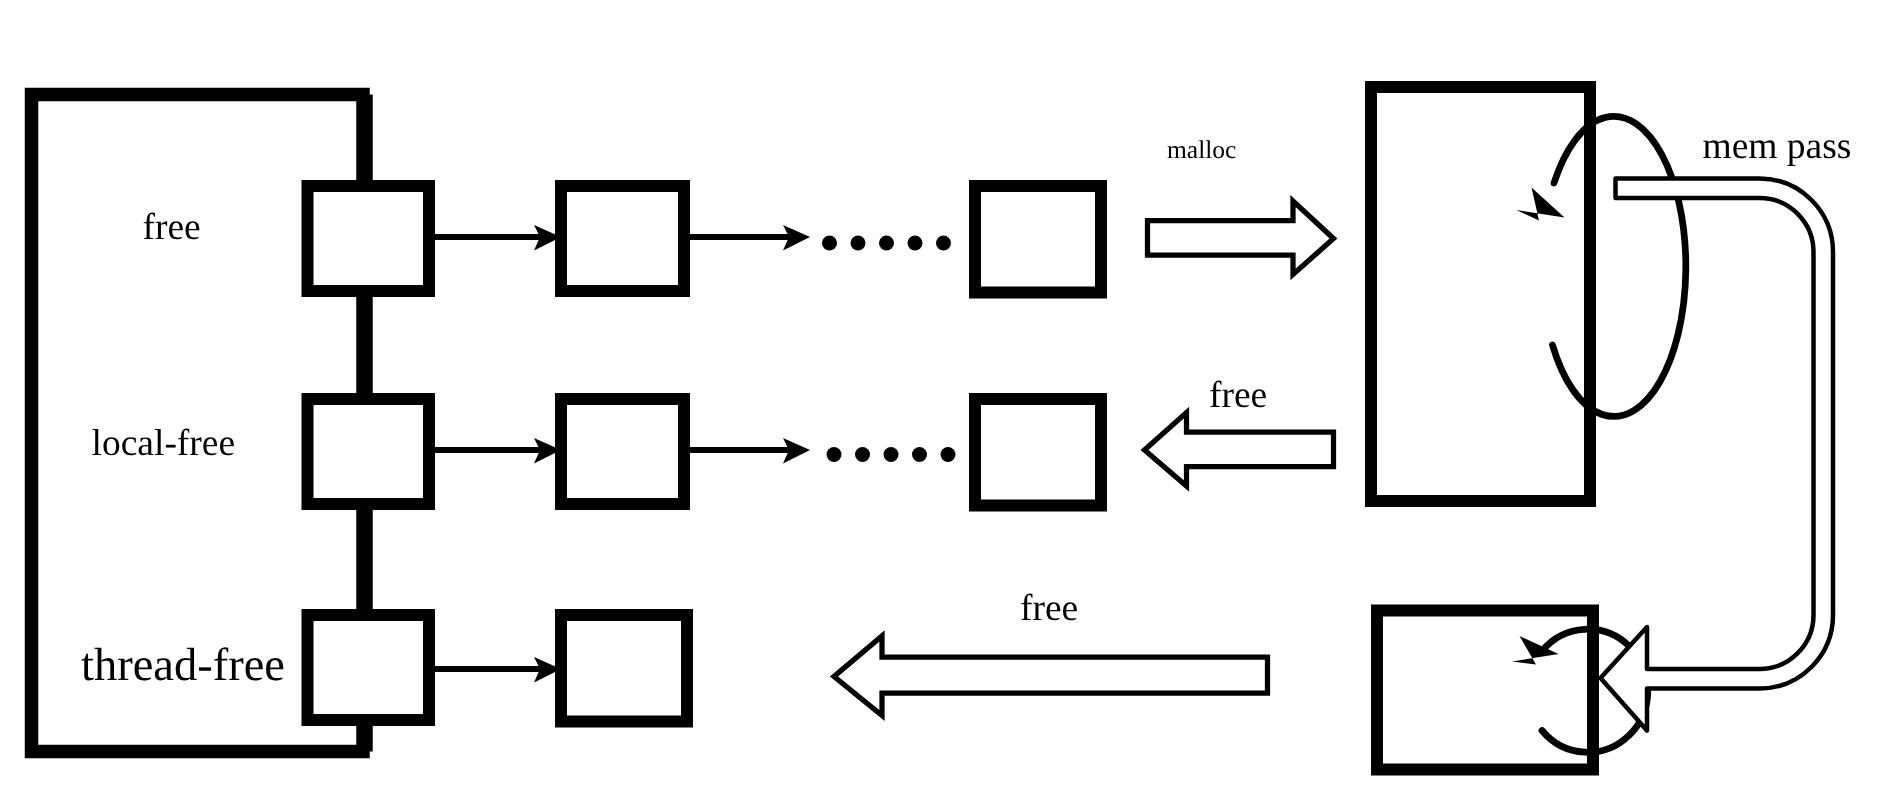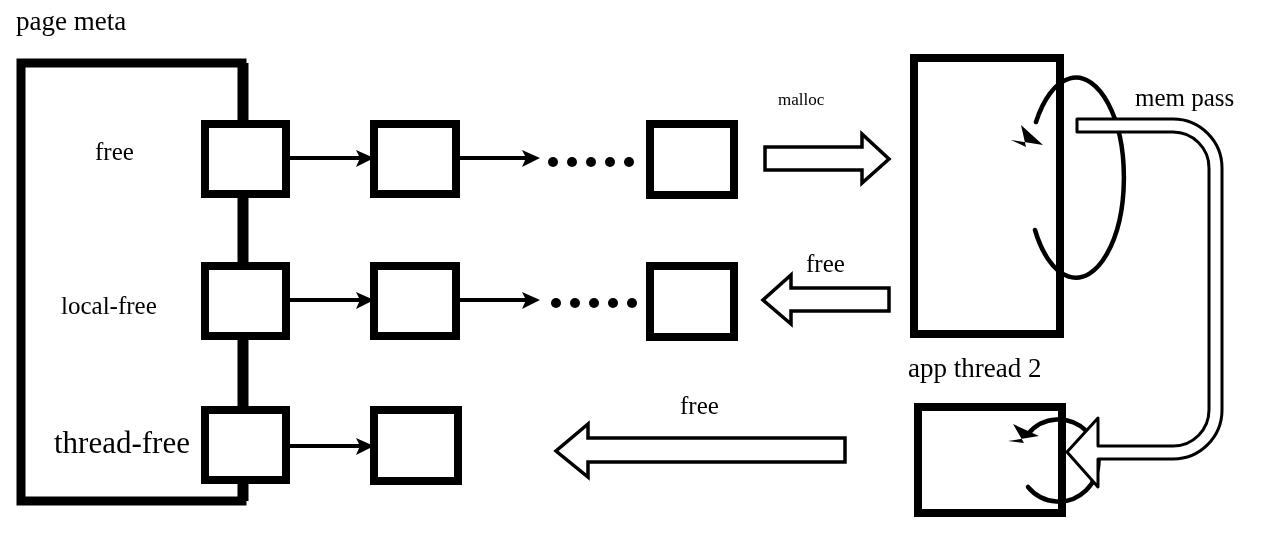--- a/index.html
+++ b/index.html
@@ -27,21 +27,21 @@
   .dlabel {
     position: absolute;
     color: #000000;
     font-family: "Liberation Serif", "DejaVu Serif", serif;
     white-space: nowrap;
     line-height: 1;
     user-select: none;
   }
   .lbl-pagemeta { left: 16px;  top: 8px;   font-size: 27px; }
   .lbl-free     { left: 95px;  top: 139px; font-size: 25px; }
-  .lbl-localfree{ left: 61px;  top: 283px; font-size: 25px; margin-top: 10px; }
+  .lbl-localfree{ left: 61px;  top: 283px; font-size: 25px; }
   .lbl-threadfree{left: 54px;  top: 427px; font-size: 31px; }
   .lbl-malloc   { left: 778px; top: 91px;  font-size: 17px; }
   .lbl-freemid  { left: 806px; top: 251px; font-size: 25px; }
   .lbl-freebot  { left: 680px; top: 393px; font-size: 25px; }
   .lbl-thread1  { left: 903px; top: 10px;  font-size: 27px; }
   .lbl-thread2  { left: 908px; top: 355px; font-size: 27px; }
   .lbl-mempass  { left: 1135px;top: 85px;  font-size: 25px; text-align: center; }
 </style>
 </head>
 <body>
@@ -122,23 +122,21 @@
              L1098 459
              L1173 459
              A 49 49 0 0 0 1222 410
              L1222 168
              A 49 49 0 0 0 1173 119
              L1077 119
              Z" fill="#ffffff" stroke="#000000" stroke-width="3" stroke-linejoin="round"></path>
 
   </svg>
 
-  <div class="dlabel lbl-pagemeta">page meta</div>
   <div class="dlabel lbl-free">free</div>
   <div class="dlabel lbl-localfree">local-free</div>
   <div class="dlabel lbl-threadfree">thread-free</div>
   <div class="dlabel lbl-malloc">malloc</div>
   <div class="dlabel lbl-freemid">free</div>
   <div class="dlabel lbl-freebot">free</div>
-  <div class="dlabel lbl-thread2">app thread 2</div>
   <div class="dlabel lbl-mempass">mem pass</div>
 
 </div>
 
 </body></html>

